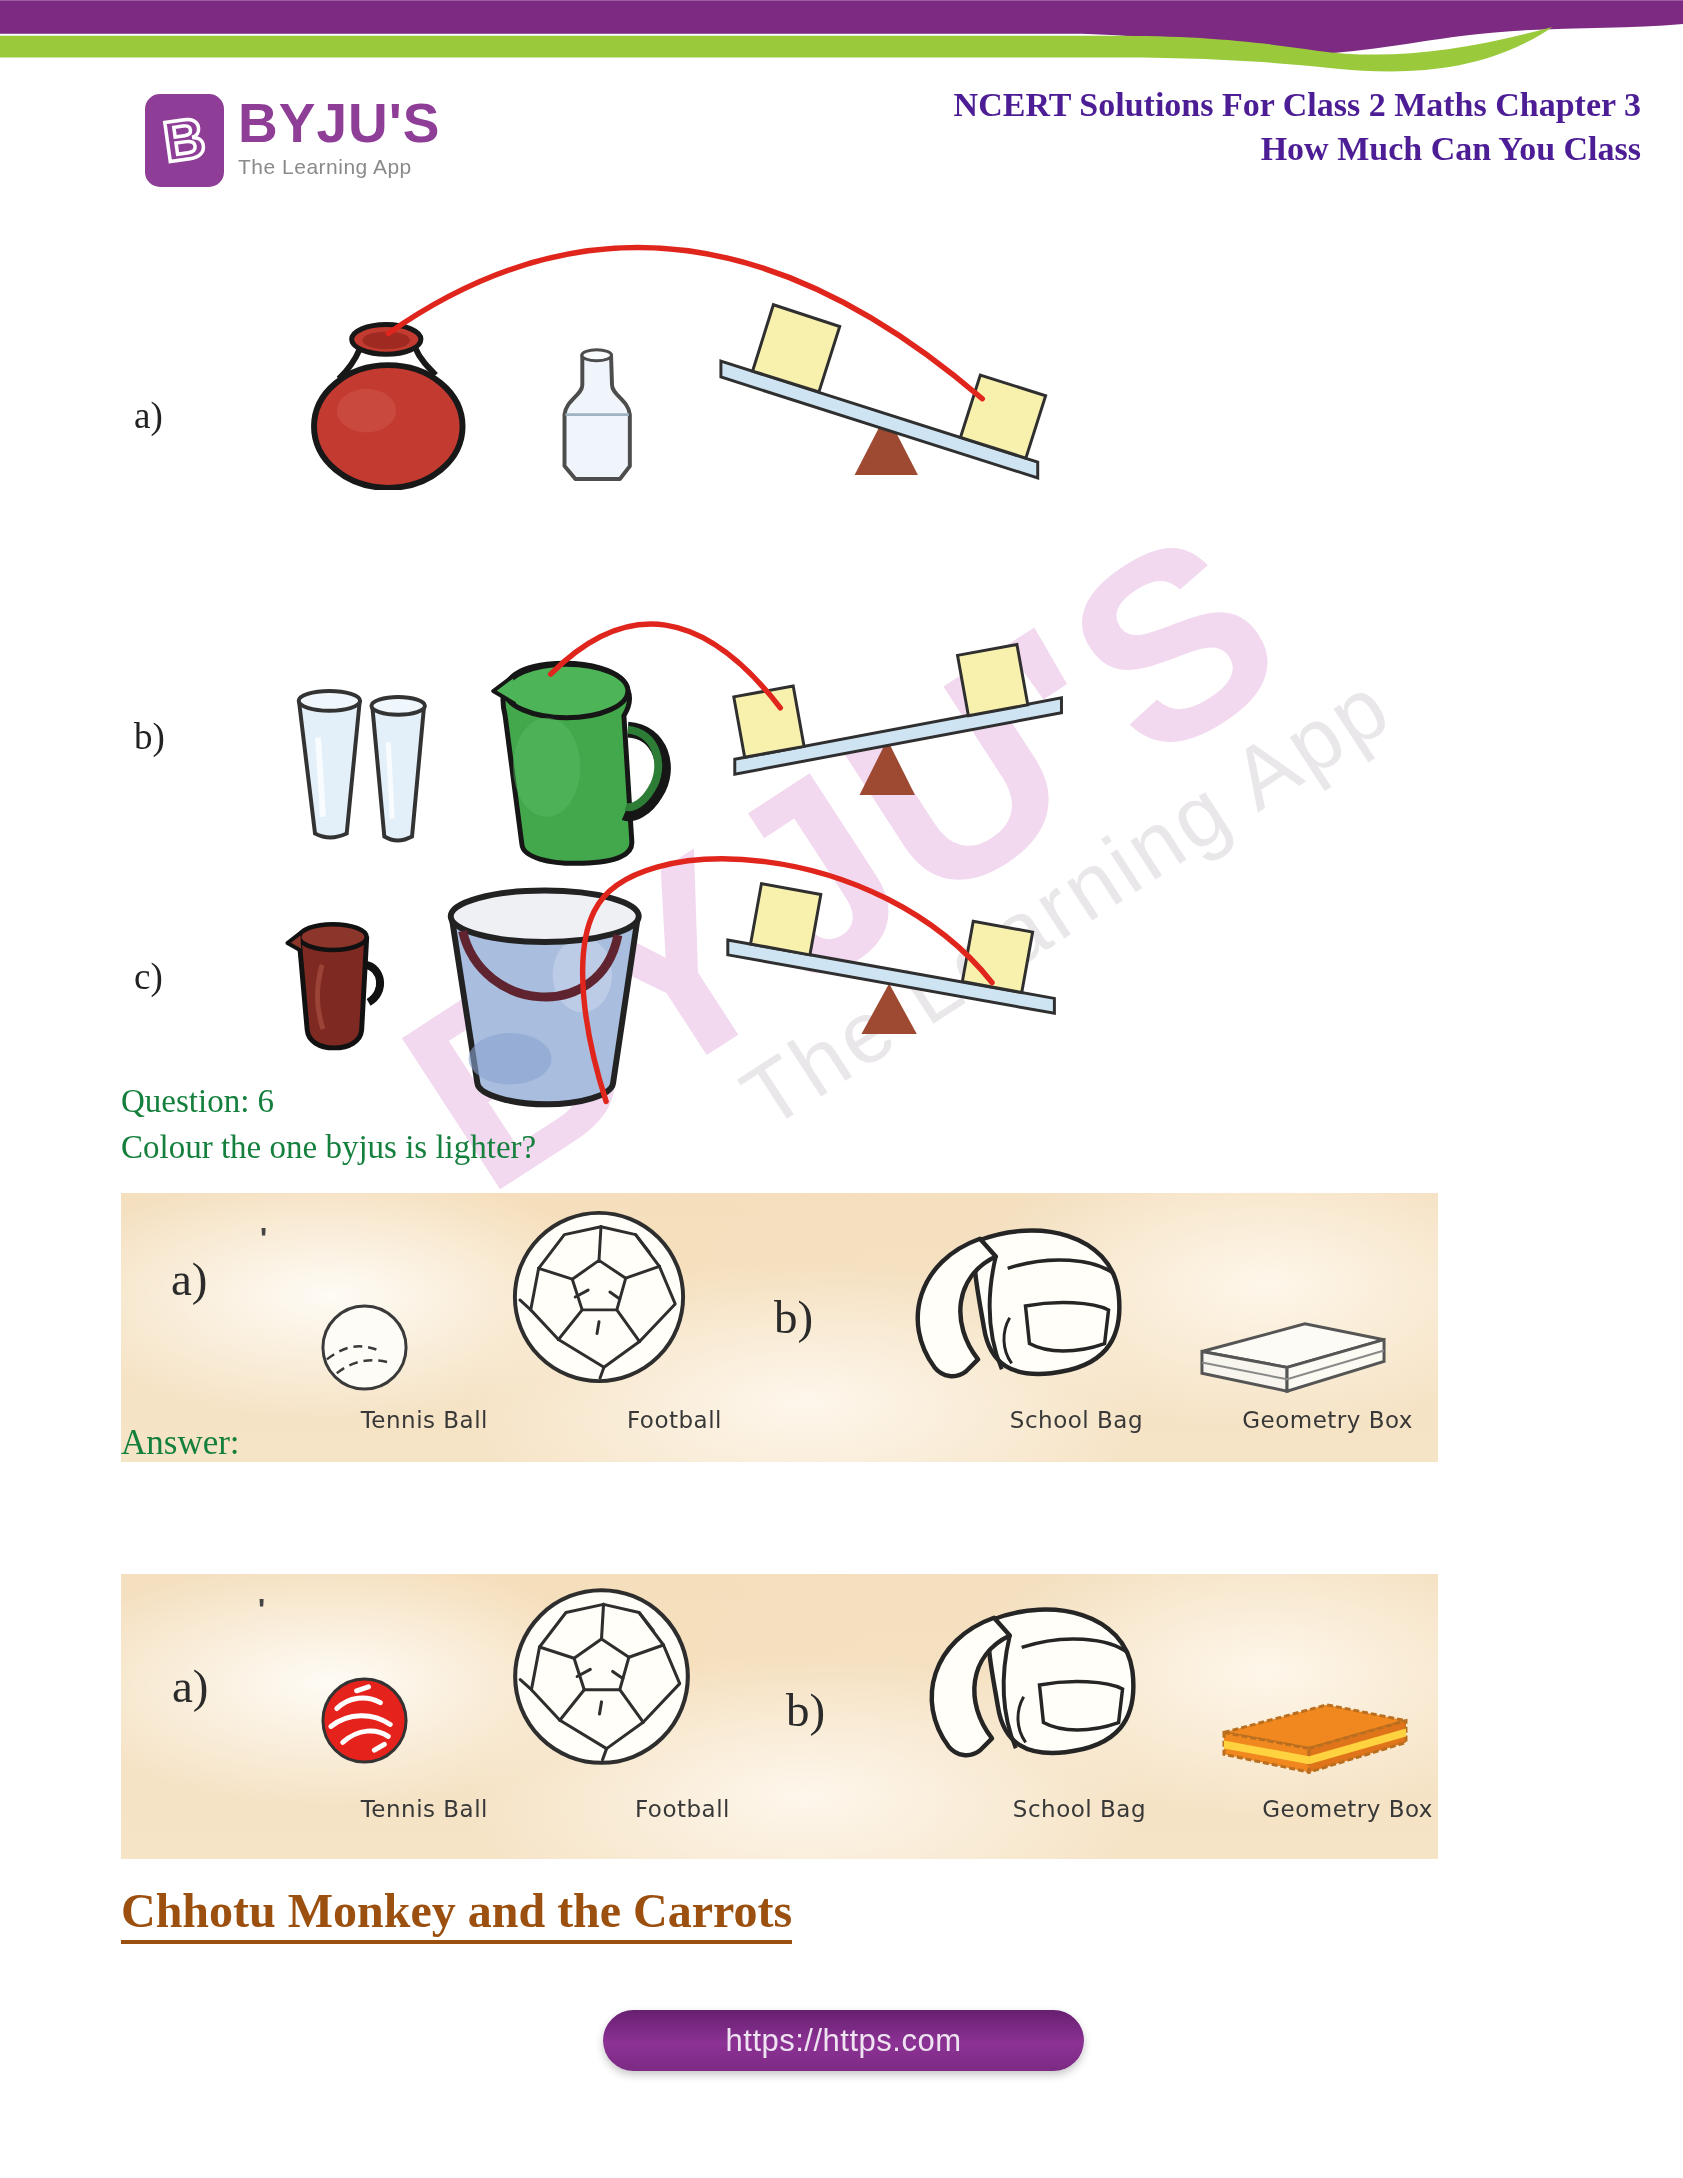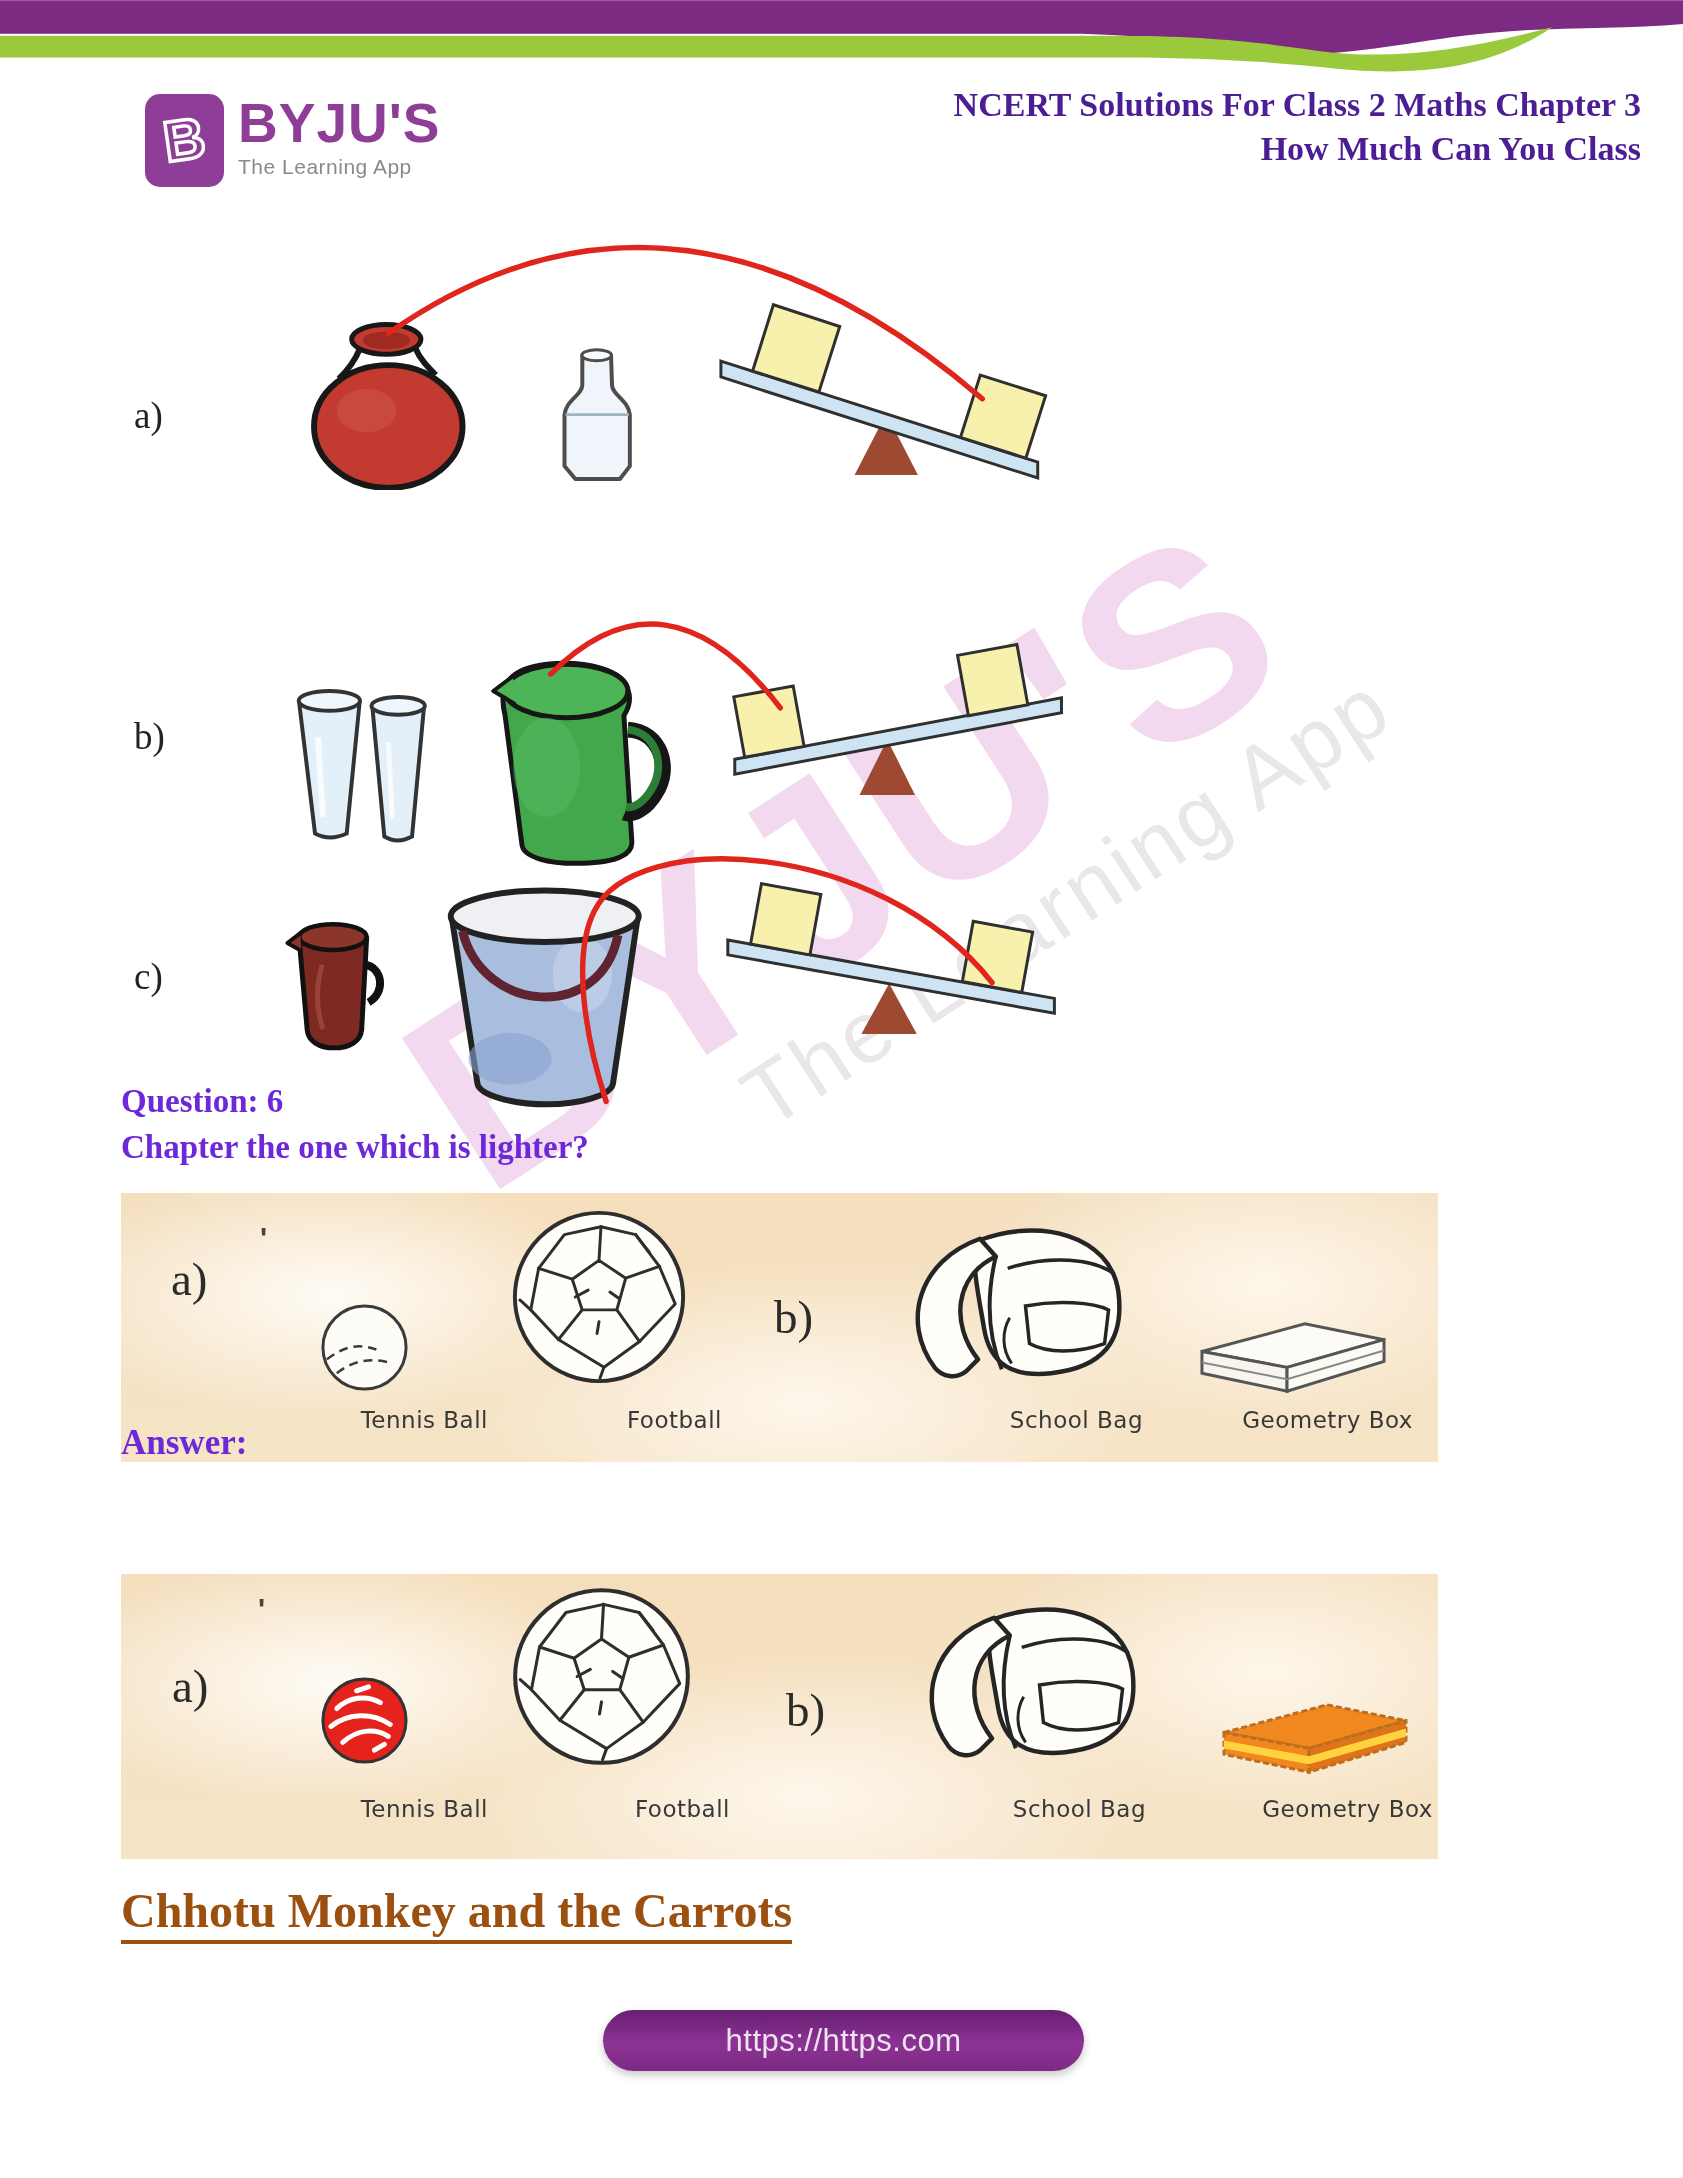--- a/index.html
+++ b/index.html
@@ -16,21 +16,21 @@
     font-family:"Liberation Serif",serif;font-weight:bold;font-size:34px;color:#4c1d95;line-height:1.28;}
   
   #watermark{position:absolute;left:208px;top:728px;width:1317px;z-index:0;
     transform:rotate(-33deg);text-align:center;pointer-events:none;}
   #watermark .wm-brand{font-size:262px;font-weight:bold;color:#f2d9ef;line-height:0.95;letter-spacing:6px;}
   #watermark .wm-tag{font-size:87px;color:#e9e7e9;letter-spacing:4px;margin-left:327px;margin-top:-18px;}
   
   .row-label{position:absolute;font-family:"Liberation Serif",serif;font-size:37px;color:#222;z-index:1;}
   .row-svg{position:absolute;z-index:1;}
   
-  .heading{position:absolute;font-family:"Liberation Serif",serif;font-weight:bold;font-size:33px;color:#6d28d9;z-index:1;}
+  .heading{position:absolute;font-family:"Liberation Serif",serif;font-weight:normal;font-size:33px;color:#15803d;z-index:1;}
   
   .strip{position:absolute;left:121px;width:1317px;z-index:1;
     background:
       radial-gradient(ellipse 416px 178px at 16% 38%, rgba(255,253,248,0.95), rgba(255,253,248,0) 70%),
       radial-gradient(ellipse 475px 198px at 52% 78%, rgba(255,250,242,0.85), rgba(255,250,242,0) 72%),
       radial-gradient(ellipse 426px 208px at 87% 34%, rgba(255,249,238,0.9), rgba(255,249,238,0) 70%),
       radial-gradient(ellipse 594px 257px at 35% 10%, rgba(246,222,186,0.8), rgba(246,222,186,0) 75%),
       linear-gradient(180deg,#f4dfbf,#f6e4c7);}
   .strip .group-label{position:absolute;font-family:"Liberation Serif",serif;font-size:47px;color:#2b2b2b;}
   .strip .caption{position:absolute;width:238px;text-align:right;font-family:"DejaVu Sans",sans-serif;
@@ -159,21 +159,21 @@
     <g>
       <polygon points="750,190 778,139 806,190" fill="#9e4a32"></polygon>
       <polygon points="615,95 945,154 945,169 615,110" fill="#cfe4f3" stroke="#2f2f2f" stroke-width="3"></polygon>
       <polygon points="638,99 698,110 709,49 649,38" fill="#f8f1ae" stroke="#2f2f2f" stroke-width="3"></polygon>
       <polygon points="852,137 912,148 923,87 863,76" fill="#f8f1ae" stroke="#2f2f2f" stroke-width="3"></polygon>
     </g>
     <path d="M492,258 C470,190 458,110 480,66 C520,-18 766,-8 882,138" fill="none" stroke="#e0251d" stroke-width="5.5" stroke-linecap="round"></path>
   </svg>
 
   <div class="heading" style="left:121px;top:1083px;">Question: 6</div>
-  <div class="heading" style="left:121px;top:1129px;">Chapter the one which is lighter?</div>
+  <div class="heading" style="left:121px;top:1129px;">Colour the one byjus is lighter?</div>
 
   <div class="strip" style="top:1193px;height:269px;">
     <span class="stray" style="left:139px;top:28px;">'</span>
     <div class="group-label" style="left:50px;top:59px;">a)</div>
 
     <svg class="item-svg" style="left:194px;top:105px;" width="99" height="99" viewBox="0 0 100 100">
       <circle cx="50" cy="50" r="42" fill="#fdfcf6" stroke="#3a3a3a" stroke-width="3"></circle>
       <path d="M12,62 C30,48 44,46 62,52" fill="none" stroke="#3a3a3a" stroke-width="2.5" stroke-dasharray="9 6"></path>
       <path d="M22,76 C40,62 58,60 78,66" fill="none" stroke="#3a3a3a" stroke-width="2.5" stroke-dasharray="9 6"></path>
     </svg>

